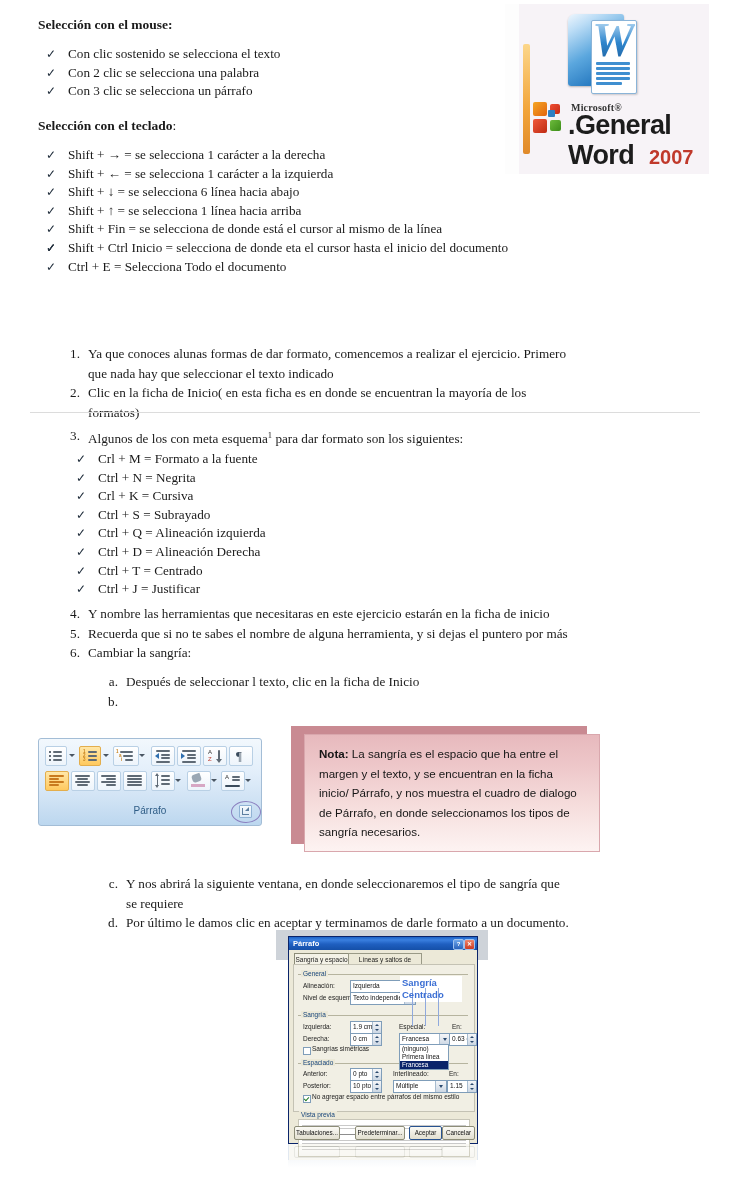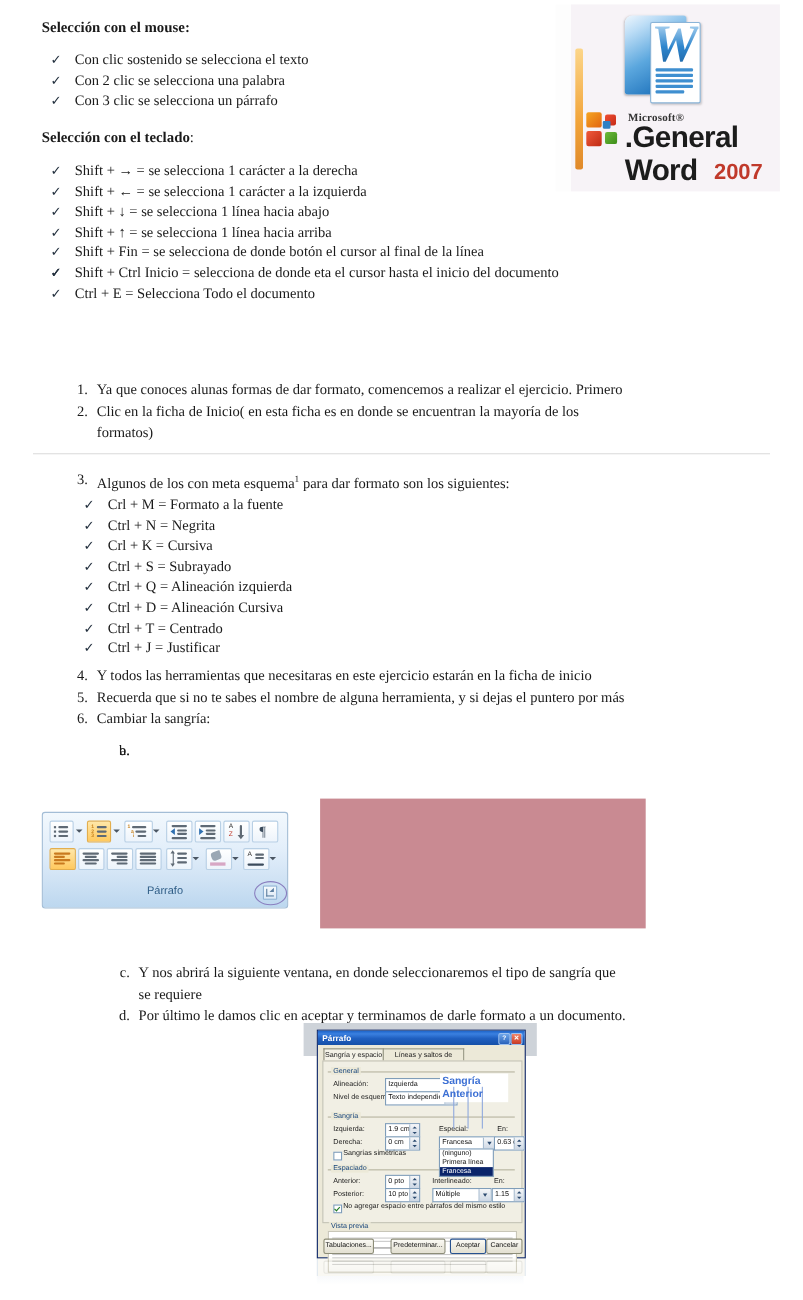--- a/index.html
+++ b/index.html
@@ -179,33 +179,34 @@
     <li><span class="ck">✓</span><span>Con 3 clic se selecciona un párrafo</span></li>
   </ul>
 
   <div class="sec-head" style="left:38px;top:116px;">
     <span class="h-bold">Selección con el teclado</span><span style="font-size:13.5px;">:</span>
   </div>
 
   <ul class="chk" style="position:absolute;left:38px;top:146px;width:600px;">
     <li><span class="ck">✓</span><span>Shift + → = se selecciona 1 carácter a la derecha</span></li>
     <li><span class="ck">✓</span><span>Shift + ← = se selecciona 1 carácter a la izquierda</span></li>
-    <li><span class="ck">✓</span><span>Shift + ↓ = se selecciona 1 línea hacia abajo</span></li>
+    <li><span class="ck">✓</span><span>Shift + ↓ = se selecciona 6 línea hacia abajo</span></li>
     <li><span class="ck">✓</span><span>Shift + ↑ = se selecciona 1 línea hacia arriba</span></li>
-    <li><span class="ck">✓</span><span>Shift + Fin = se selecciona de donde botón el cursor al final de la línea</span></li>
+    <li><span class="ck">✓</span><span>Shift + Fin = se selecciona de donde está el cursor al mismo de la línea</span></li>
     <li><span class="ck">✓</span></li>
     <li><span class="ck">✓</span></li>
     <li><span class="ck">✓</span><span>Shift + Ctrl Inicio = selecciona de donde eta el cursor hasta el inicio del documento</span></li>
     <li><span class="ck">✓</span><span>Ctrl  + E = Selecciona Todo el documento</span></li>
   </ul>
 
   <ol class="num" style="position:absolute;left:58px;top:344px;width:600px;">
     <li>
       <span class="mk">1.</span>
       <span>Ya que conoces alunas formas de dar formato, comencemos a realizar el ejercicio. Primero</span><br>
+      <span>que nada hay que seleccionar el texto indicado</span>
     </li>
     <li>
       <span class="mk">2.</span>
       <span>Clic en la ficha de Inicio( en esta ficha es en donde se encuentran la mayoría de los</span><br>
       <span>formatos)</span>
     </li>
   </ol>
 
   <div class="pagebreak" style="top:412px;"></div>
 
@@ -215,43 +216,44 @@
       <span>Algunos de los con meta esquema</span><sup style="font-size:8.5px;">1</sup><span> para dar formato son los siguientes:</span>
     </span>
   </div>
 
   <ul class="chk" style="position:absolute;left:68px;top:450px;width:420px;">
     <li><span class="ck">✓</span><span>Crl + M = Formato a la fuente</span></li>
     <li><span class="ck">✓</span><span>Ctrl + N = Negrita</span></li>
     <li><span class="ck">✓</span><span>Crl + K = Cursiva</span></li>
     <li><span class="ck">✓</span><span>Ctrl + S = Subrayado</span></li>
     <li><span class="ck">✓</span><span>Ctrl + Q = Alineación izquierda</span></li>
-    <li><span class="ck">✓</span><span>Ctrl +  D = Alineación Cursiva</span></li>
+    <li><span class="ck">✓</span><span>Ctrl +  D = Alineación Derecha</span></li>
     <li><span class="ck">✓</span><span>Ctrl + T = Centrado</span></li>
     <li><span class="ck">✓</span><span>Ctrl + J = Justificar</span></li>
   </ul>
 
   <ol class="num" style="position:absolute;left:58px;top:604px;width:610px;">
     <li>
       <span class="mk">4.</span>
-      <span>Y todos las herramientas que necesitaras en este ejercicio estarán en la ficha de inicio</span>
+      <span>Y nombre las herramientas que necesitaras en este ejercicio estarán en la ficha de inicio</span>
     </li>
     <li>
       <span class="mk">5.</span>
       <span>Recuerda que si no te sabes el nombre de alguna herramienta, y si dejas el puntero por más</span><br>
     </li>
     <li>
       <span class="mk">6.</span>
       <span>Cambiar la sangría:</span>
     </li>
   </ol>
 
   <ol class="num sub-alpha" style="position:absolute;left:96px;top:672px;width:570px;">
     <li>
       <span class="mk">a.</span>
+      <span>Después de seleccionar l texto, clic en la ficha de Inicio</span>
     </li>
     <li>
       <span class="mk">b.</span>
     </li>
   </ol>
 
   <div class="ribbon" style="left:38px;top:738px;width:222px;height:86px;">
 
     <div class="rb-btn pl" style="left:6px;top:7px;width:20px;height:18px;">
       <div class="gl-dot" style="left:3px;top:4px;"></div>
@@ -355,20 +357,23 @@
 
     <div class="rb-label" style="left:0;top:66px;width:222px;">Párrafo</div>
     <div class="rb-circle" style="left:192px;top:62px;width:28px;height:20px;"></div>
     <div class="rb-launch" style="left:200px;top:66px;">
       <div style="position:absolute;left:1.5px;top:1.5px;width:6px;height:6px;border:1px solid #5c7ea0;border-top:none;border-right:none;"></div>
       <div style="position:absolute;left:5px;top:1px;width:0;height:0;border-left:4px solid transparent;border-bottom:4px solid #5c7ea0;"></div>
     </div>
   </div>
 
   <div class="note-shadow" style="left:291px;top:726px;width:296px;height:118px;"></div>
+  <div class="note" style="left:304px;top:734px;width:296px;height:118px;padding:9px 14px 0 14px;box-sizing:border-box;">
+    <p><b>Nota:</b><span> La sangría es el espacio que ha entre el margen y el texto, y se encuentran en la ficha inicio/ Párrafo, y nos muestra el cuadro de dialogo de Párrafo, en donde seleccionamos los tipos de sangría necesarios.</span></p>
+  </div>
 
   <ol class="num sub-alpha" style="position:absolute;left:96px;top:874px;width:580px;">
     <li>
       <span class="mk">c.</span>
       <span>Y nos abrirá la siguiente ventana, en donde seleccionaremos el tipo de sangría que</span><br>
       <span>se requiere</span>
     </li>
     <li>
       <span class="mk">d.</span>
       <span>Por último le damos clic en aceptar y terminamos de darle formato a un documento.</span>
@@ -499,21 +504,21 @@
     <div class="btn def" style="left:120px;top:189px;width:31px;height:12px;">Aceptar</div>
     <div class="btn" style="left:153px;top:189px;width:31px;height:12px;">Cancelar</div>
   </div>
 
   <div class="annot-line" style="left:412px;top:988px;height:38px;"></div>
   <div class="annot-line" style="left:425px;top:988px;height:38px;"></div>
   <div class="annot-line" style="left:438px;top:988px;height:38px;"></div>
   <div style="position:absolute;left:400px;top:976px;width:62px;height:26px;background:#ffffff;"></div>
   <div class="annot" style="left:402px;top:977px;">
     <span>Sangría</span><br>
-    <span>Anterior</span>
+    <span>Centrado</span>
   </div>
 
   <div class="refl" style="left:288px;top:1144px;width:188px;height:16px;background:#ece9d8;border-left:1px solid #9fb6cf;border-right:1px solid #9fb6cf;">
     <div class="btn" style="left:5px;top:2px;width:44px;height:10px;opacity:.6;"></div>
     <div class="btn" style="left:66px;top:2px;width:48px;height:10px;opacity:.6;"></div>
     <div class="btn" style="left:120px;top:2px;width:31px;height:10px;opacity:.6;"></div>
     <div class="btn" style="left:153px;top:2px;width:31px;height:10px;opacity:.6;"></div>
   </div>
   <div class="refl2" style="left:288px;top:1160px;width:188px;height:8px;background:linear-gradient(180deg,#c9d6e4,#ffffff);"></div>
 

